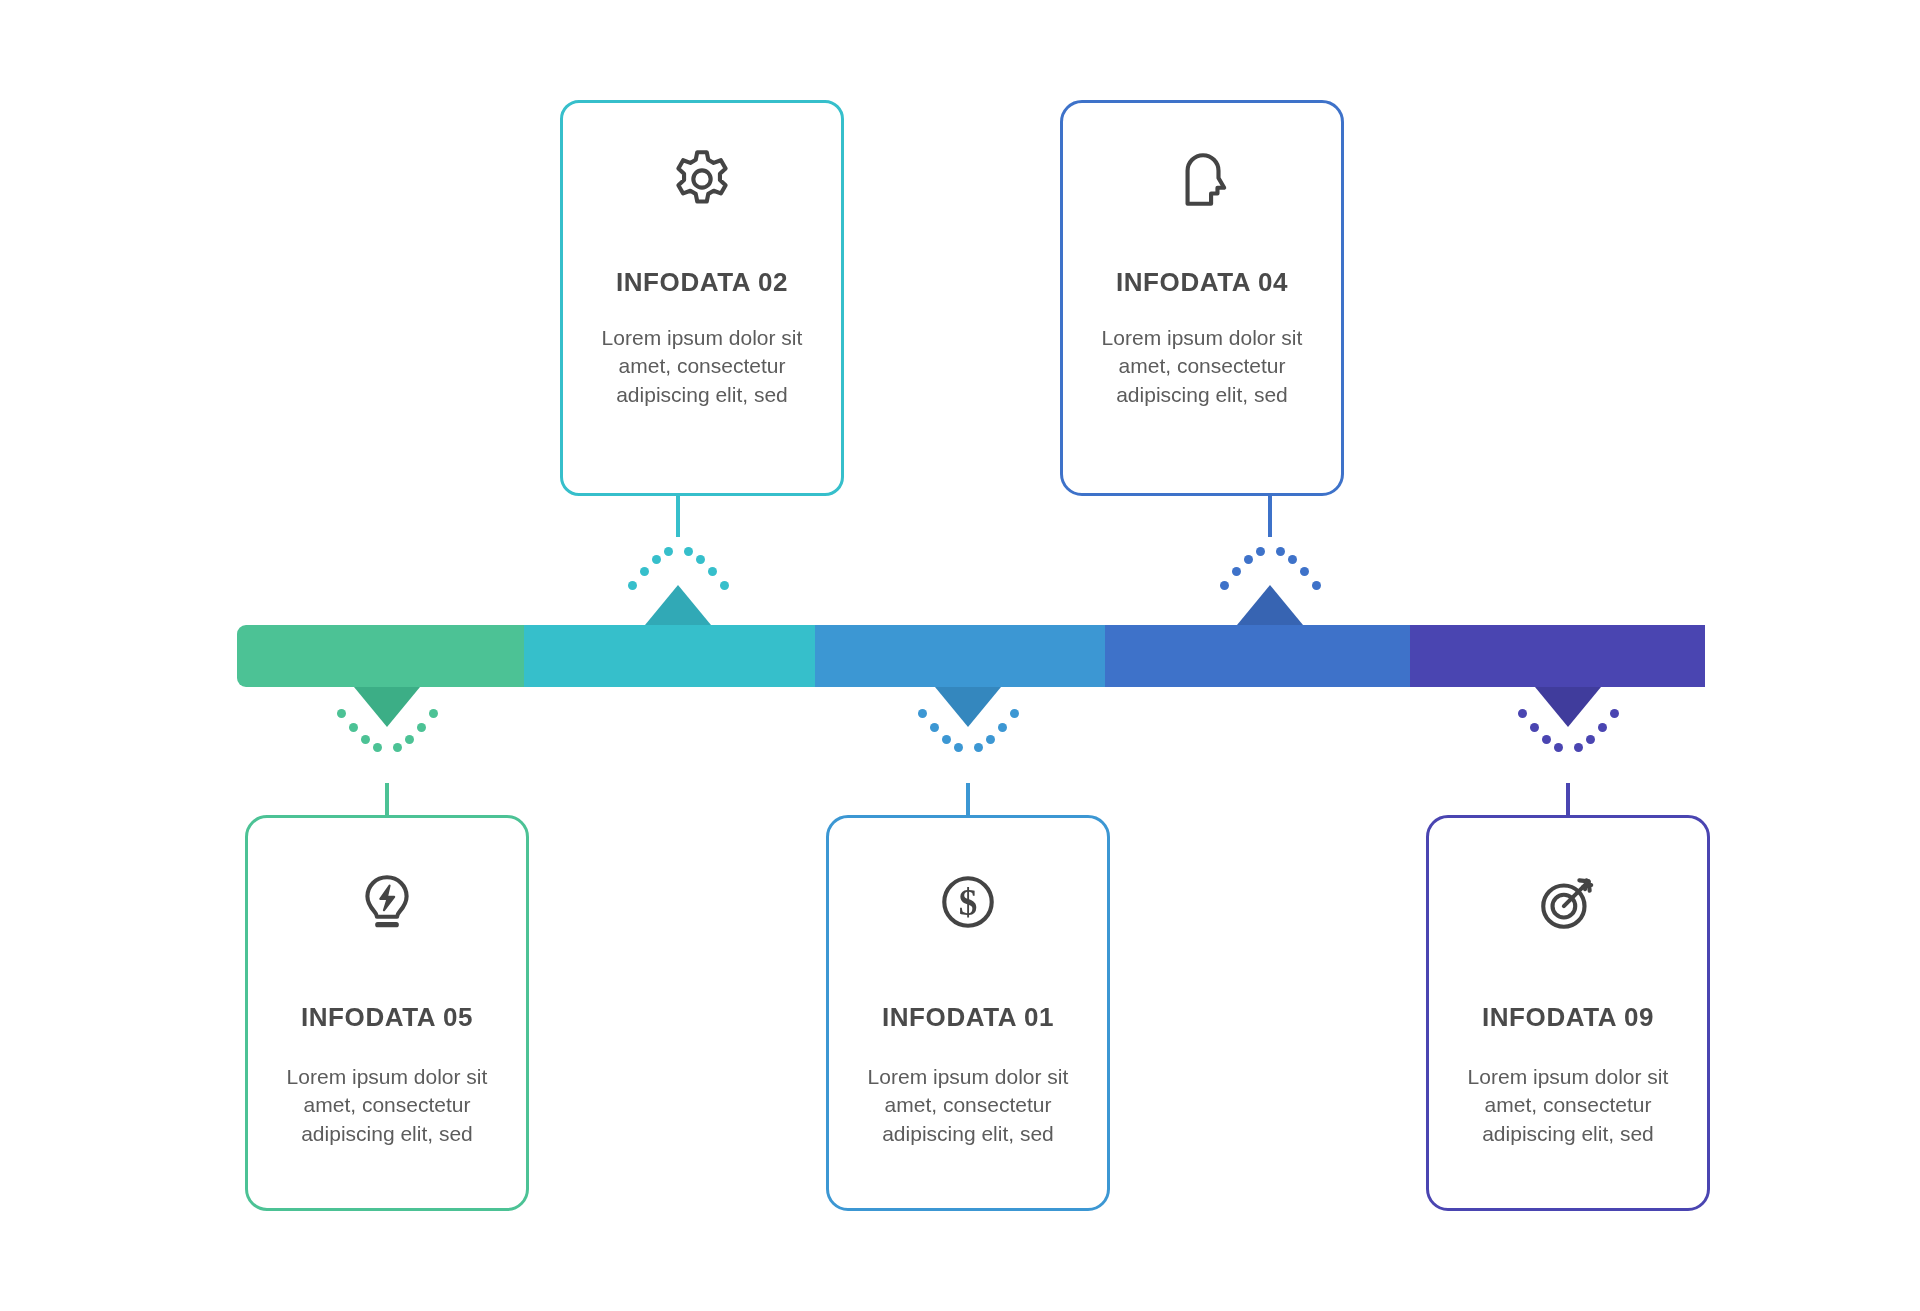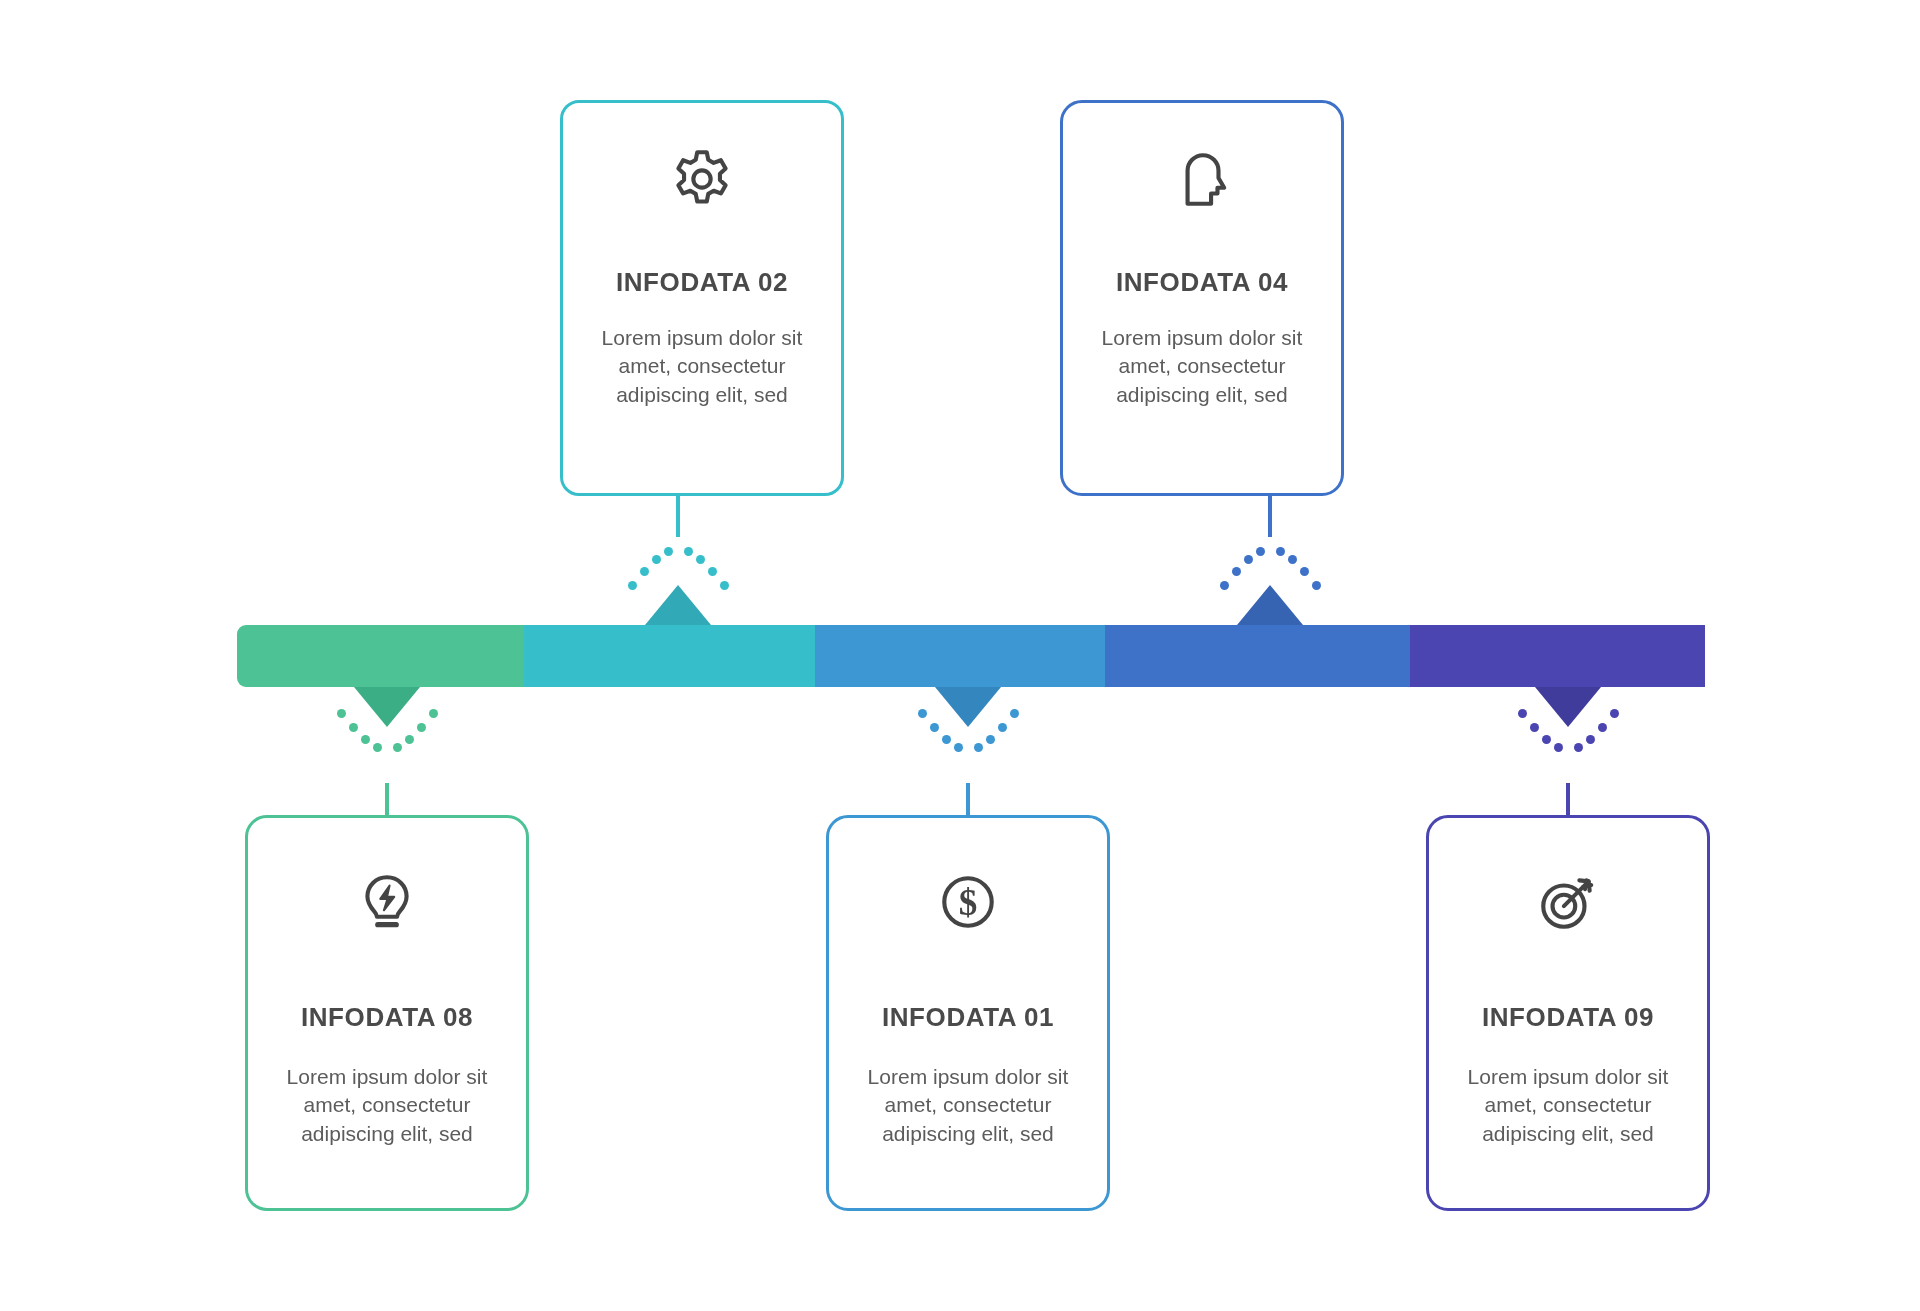--- a/index.html
+++ b/index.html
@@ -139,21 +139,21 @@
       </div>
       <div class="card bottom" style="left: 245px; top: 815px; border-color: rgb(76, 194, 149);">
         <div class="card-icon">
           <svg width="66" height="66" viewBox="0 0 64 64" fill="none" stroke="#444444" stroke-width="4" stroke-linecap="round" stroke-linejoin="round">
       <path d="M32 8 C21 8 13 16.5 13 26.5 c0 6.5 3.4 11 6.6 14.6 1.6 1.8 2.6 3.3 2.6 5.2 h19.6
                c0-1.9 1-3.4 2.6-5.2 C47.6 37.5 51 33 51 26.5 51 16.5 43 8 32 8 Z"></path>
       <path d="M23 54 h18" stroke-width="5"></path>
       <path d="M34.5 16 L25.5 29 h7 l-3.5 11 10-13 h-7 Z" fill="#444444" stroke-width="2"></path>
     </svg>
         </div>
-        <div class="card-title">INFODATA 08</div>
+        <div class="card-title">INFODATA 05</div>
         <div class="card-desc">Lorem ipsum dolor sit amet, consectetur adipiscing elit, sed</div>
       </div>
       <div class="conn" style="left: 618px; color: rgb(49, 169, 182); top: 475px;">
         <div class="tri up" style="top: 110px;"></div>
         <div style="position: absolute; left: 0px; top: 0px; width: 120px; height: 200px; color: rgb(54, 191, 203);">
           <div class="dot" style="left: 10px; top: 106px;"></div>
           <div class="dot" style="left: 102px; top: 106px;"></div>
           <div class="dot" style="left: 22px; top: 92px;"></div>
           <div class="dot" style="left: 90px; top: 92px;"></div>
           <div class="dot" style="left: 34px; top: 80px;"></div>

